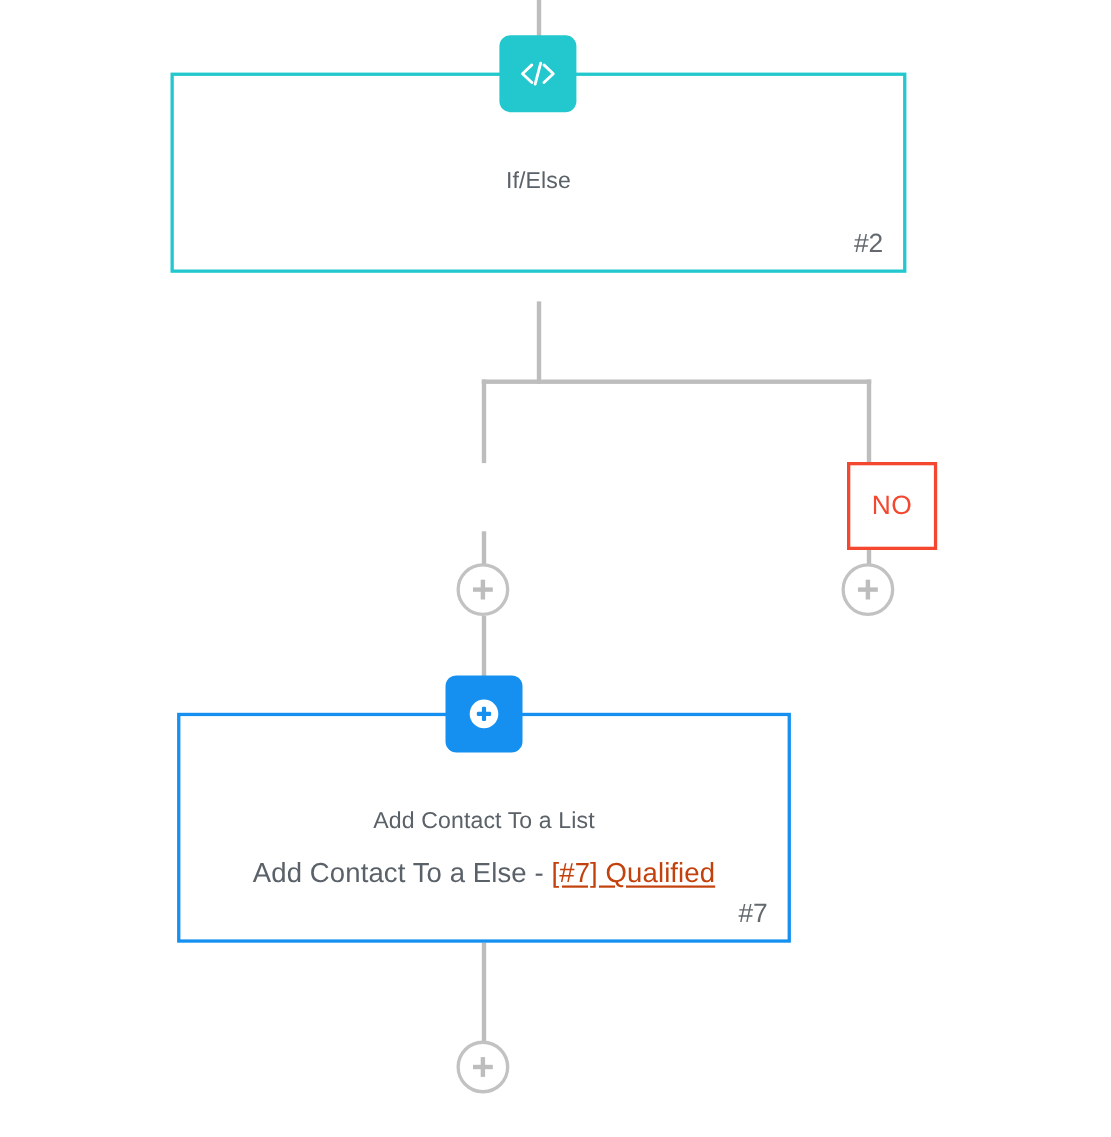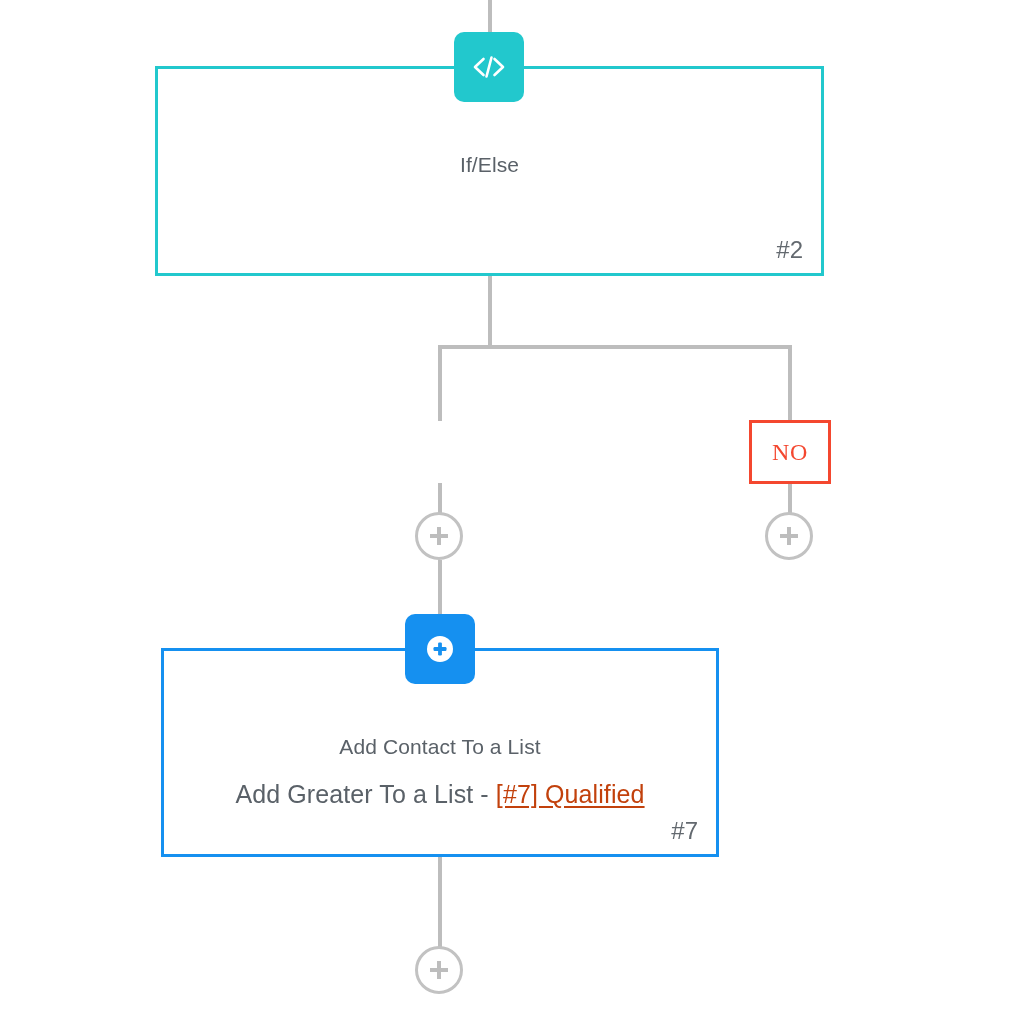--- a/index.html
+++ b/index.html
@@ -136,37 +136,37 @@
   <div class="conn v" style="left:788px; top:345px; height:76px;"></div>
 
   <div class="conn v" style="left:438px; top:483px; height:32px;"></div>
 
   <div class="conn v" style="left:788px; top:483px; height:32px;"></div>
 
   <div class="conn v" style="left:438px; top:560px; height:90px;"></div>
 
   <div class="conn v" style="left:438px; top:856px; height:92px;"></div>
 
-  <div class="card teal" style="left:155px; top:66px; width:669px; height:210px;">
+  <div class="card teal" style="left:155px; top:66px; width:669px; height:182px;">
     <div class="card-title" style="top:84px;">If/Else</div>
     <div class="card-index">#2</div>
   </div>
 
   <div class="badge teal" style="left:454px; top:32px;">
     <span>
       <svg width="34" height="24" viewBox="0 0 34 24" aria-hidden="true">
         <path d="M11.5 4 L3 12 L11.5 20" fill="none" stroke="#ffffff" stroke-width="2.6" stroke-linecap="round" stroke-linejoin="round"></path>
         <path d="M22.5 4 L31 12 L22.5 20" fill="none" stroke="#ffffff" stroke-width="2.6" stroke-linecap="round" stroke-linejoin="round"></path>
         <path d="M19.5 2.5 L14.5 21.5" fill="none" stroke="#ffffff" stroke-width="2.6" stroke-linecap="round"></path>
       </svg>
     </span>
   </div>
 
 
-  <div class="chip no" style="left:749px; top:420px; width:82px; height:64px;font-family:Liberation Serif, serif;">
+  <div class="chip no" style="left:770px; top:420px; width:82px; height:80px;">
     <span>NO</span>
   </div>
 
   <div class="plus-circle" style="left:415px; top:512px;">
     <span class="bar-h"></span>
     <span class="bar-v"></span>
   </div>
 
   <div class="plus-circle" style="left:765px; top:512px;">
     <span class="bar-h"></span>
@@ -174,21 +174,21 @@
   </div>
 
   <div class="plus-circle" style="left:415px; top:946px;">
     <span class="bar-h"></span>
     <span class="bar-v"></span>
   </div>
 
   <div class="card blue" style="left:161px; top:648px; width:558px; height:209px;">
     <div class="card-title" style="top:84px;">Add Contact To a List</div>
     <div class="card-subtitle" style="top:129px;">
-      <span>Add Greater To a List - </span><span class="card-link">[#7] Qualified</span>
+      <span>Add Contact To a Else - </span><span class="card-link">[#7] Qualified</span>
     </div>
     <div class="card-index">#7</div>
   </div>
 
   <div class="badge blue" style="left:405px; top:614px;">
     <span>
       <svg width="30" height="30" viewBox="0 0 30 30" aria-hidden="true">
         <circle cx="15" cy="15" r="13" fill="#ffffff"></circle>
         <rect x="8.5" y="13.1" width="13" height="3.8" rx="1.2" fill="#1590f0"></rect>
         <rect x="13.1" y="8.5" width="3.8" height="13" rx="1.2" fill="#1590f0"></rect>

